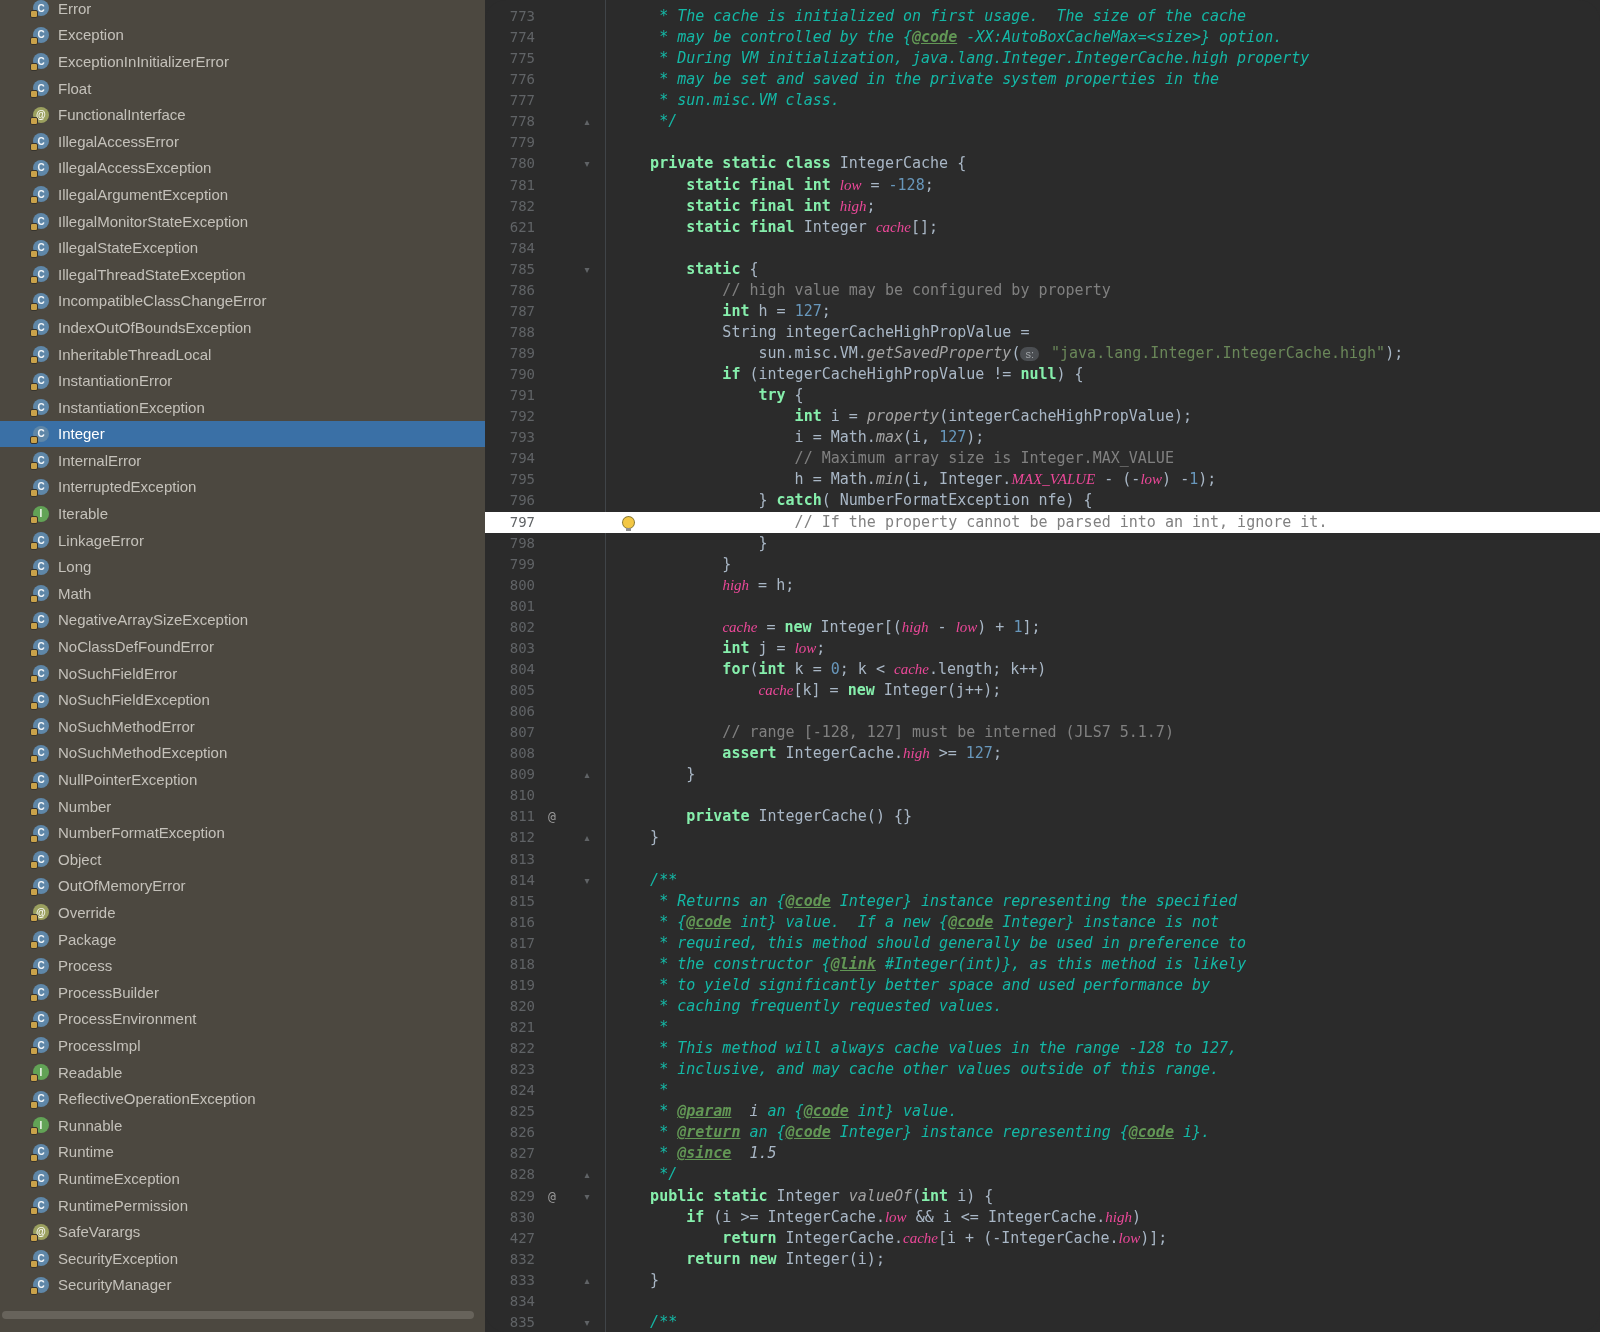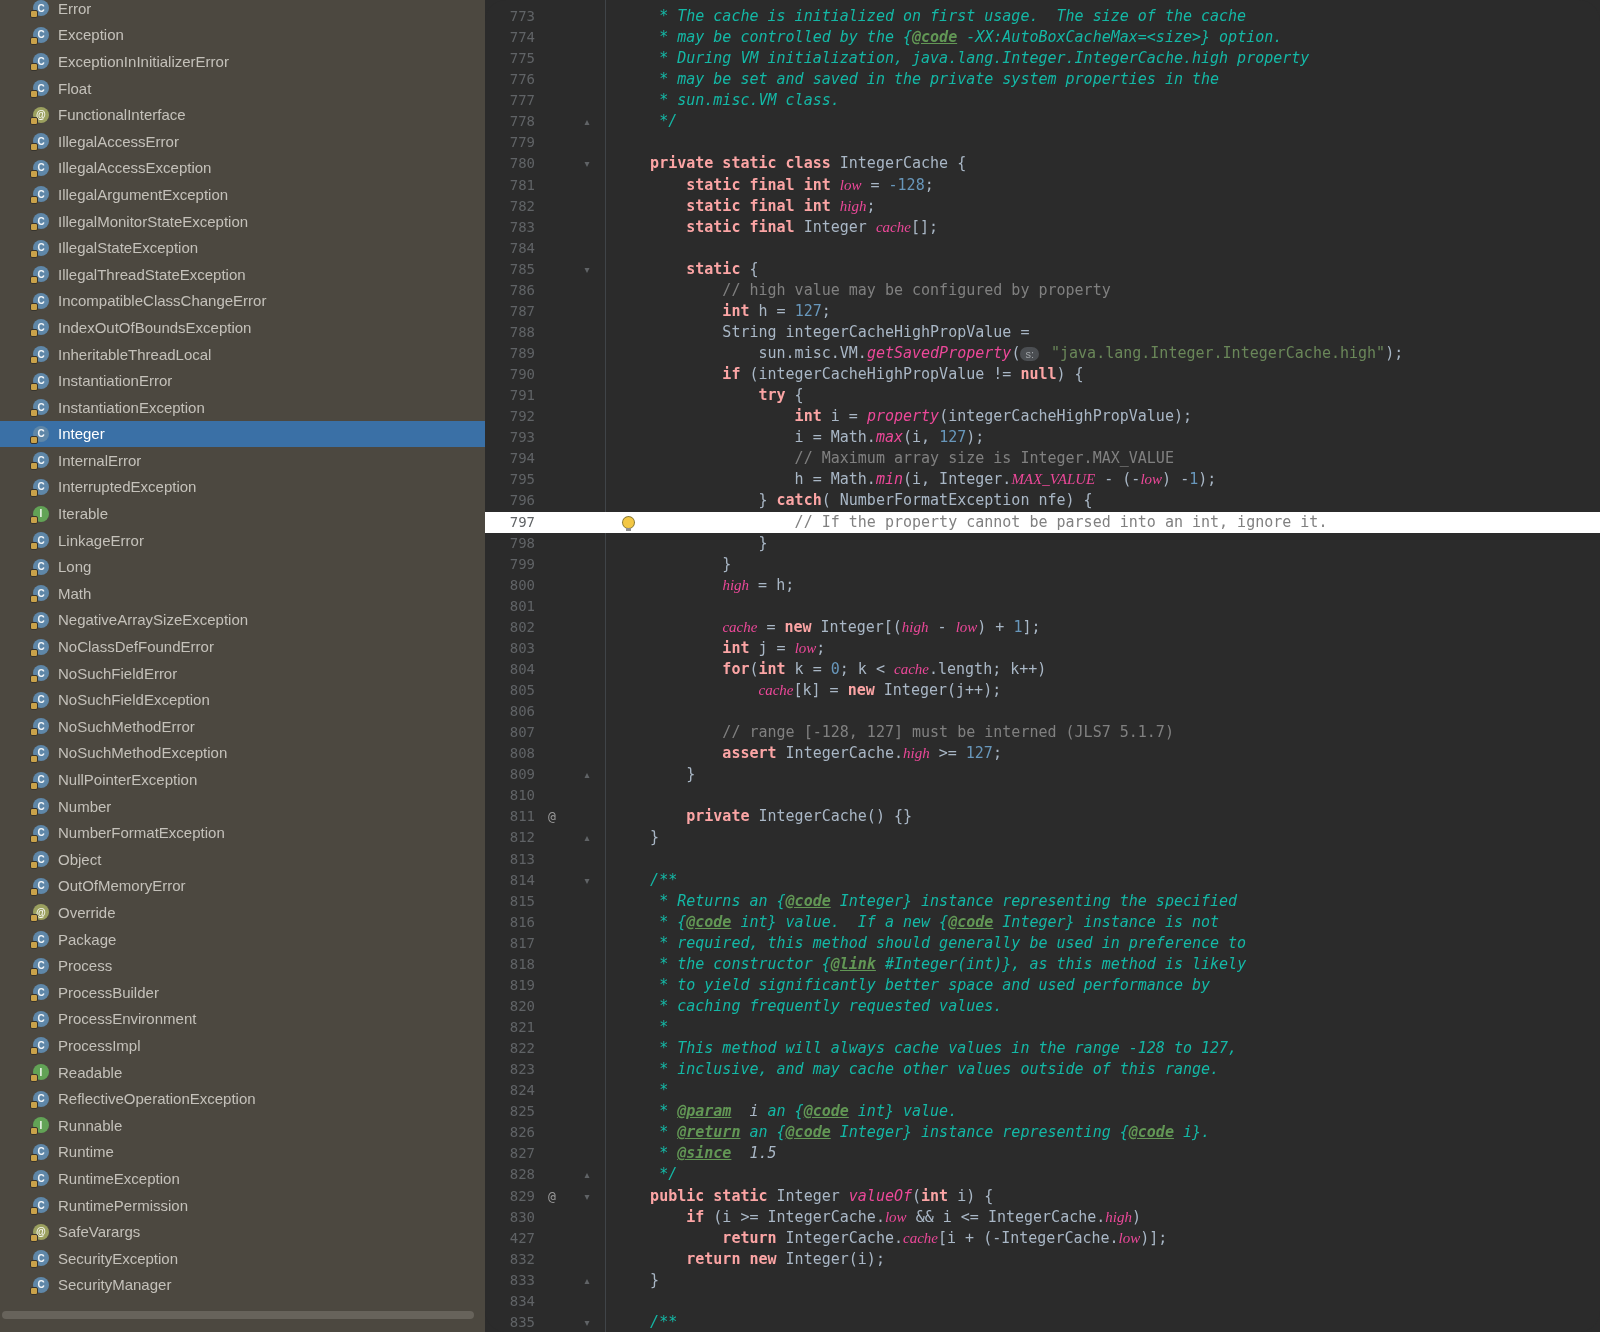--- a/index.html
+++ b/index.html
@@ -44,25 +44,25 @@
   .g-at   { width:34px; text-align:center; color:#9a9a9a; flex:none; font-size:13px; }
   .g-fold { width:36px; text-align:center; color:#606366; flex:none; font-size:10px;
             font-family:"DejaVu Sans", sans-serif; }
   .l-text { padding-left:9px; color:#a9b7c6; }
 
   
   .sg-cm { color:#14b8a6; font-style:italic; }                                    
   .sg-ct { color:#629755; font-style:italic; font-weight:bold; text-decoration:underline; } 
   .sg-cv { color:#a9b7c6; font-style:italic; }                                    
   .sg-c  { color:#808080; }                                                       
-  .sg-k  { color:#fca5a5; font-weight:bold; }                                     
+  .sg-k  { color:#86efac; font-weight:bold; }                                     
   .sg-n  { color:#6897bb;margin-top:40px; }                                                       
   .sg-s  { color:#6a8759; }                                                       
   .sg-f  { color:#ec4899; font-style:italic;font-family:Liberation Serif, serif; }                                    
-  .sg-m  { color:#ec4899; font-style:italic;margin-top:44px; }                                    
+  .sg-m  { color:#a3a3a3; font-style:italic;margin-top:44px; }                                    
   .sg-d  { color:#a9b7c6; }                                                       
   .sg-h  { background:#4b4e52; color:#a1a5a9; font-size:11px; border-radius:7px;
            padding:1px 5px; margin-right:3px; font-style:normal;
            font-family:"Liberation Sans", sans-serif; }                           
 
   .bulb { position:absolute; left:138px; top:5px; width:11px; height:11px;
           background:#f3c744; border-radius:50%; box-shadow:0 0 0 1px #8a7a33; }
   .bulb::after { content:''; position:absolute; left:3px; top:11px; width:5px; height:3px; background:#8f8f8f; }
 </style>
 </head>
@@ -280,21 +280,21 @@
         <div class="row"><span class="g-num">773</span><span class="g-at"></span><span class="g-fold"></span><span class="l-text"><span class="sg-cm">     * The cache is initialized on first usage.  The size of the cache</span></span></div>
         <div class="row"><span class="g-num">774</span><span class="g-at"></span><span class="g-fold"></span><span class="l-text"><span class="sg-cm">     * may be controlled by the {</span><span class="sg-ct">@code</span><span class="sg-cm"> -XX:AutoBoxCacheMax=&lt;size&gt;} option.</span></span></div>
         <div class="row"><span class="g-num">775</span><span class="g-at"></span><span class="g-fold"></span><span class="l-text"><span class="sg-cm">     * During VM initialization, java.lang.Integer.IntegerCache.high property</span></span></div>
         <div class="row"><span class="g-num">776</span><span class="g-at"></span><span class="g-fold"></span><span class="l-text"><span class="sg-cm">     * may be set and saved in the private system properties in the</span></span></div>
         <div class="row"><span class="g-num">777</span><span class="g-at"></span><span class="g-fold"></span><span class="l-text"><span class="sg-cm">     * sun.misc.VM class.</span></span></div>
         <div class="row"><span class="g-num">778</span><span class="g-at"></span><span class="g-fold">▴</span><span class="l-text"><span class="sg-cm">     */</span></span></div>
         <div class="row"><span class="g-num">779</span><span class="g-at"></span><span class="g-fold"></span><span class="l-text"></span></div>
         <div class="row"><span class="g-num">780</span><span class="g-at"></span><span class="g-fold">▾</span><span class="l-text"><span class="sg-k">    private static class </span><span class="sg-d">IntegerCache {</span></span></div>
         <div class="row"><span class="g-num">781</span><span class="g-at"></span><span class="g-fold"></span><span class="l-text"><span class="sg-k">        static final int </span><span class="sg-f">low</span><span class="sg-d"> = </span><span class="sg-n">-128</span><span class="sg-d">;</span></span></div>
         <div class="row"><span class="g-num">782</span><span class="g-at"></span><span class="g-fold"></span><span class="l-text"><span class="sg-k">        static final int </span><span class="sg-f">high</span><span class="sg-d">;</span></span></div>
-        <div class="row"><span class="g-num">783</span><span class="g-at"></span><span class="g-fold"></span><span class="l-text"><span class="sg-k">        static final </span><span class="sg-d">Integer </span><span class="sg-f">cache</span><span class="sg-d">[];</span></span></div>
+        <div class="row"><span class="g-num">621</span><span class="g-at"></span><span class="g-fold"></span><span class="l-text"><span class="sg-k">        static final </span><span class="sg-d">Integer </span><span class="sg-f">cache</span><span class="sg-d">[];</span></span></div>
         <div class="row"><span class="g-num">784</span><span class="g-at"></span><span class="g-fold"></span><span class="l-text"></span></div>
         <div class="row"><span class="g-num">785</span><span class="g-at"></span><span class="g-fold">▾</span><span class="l-text"><span class="sg-k">        static</span><span class="sg-d"> {</span></span></div>
         <div class="row"><span class="g-num">786</span><span class="g-at"></span><span class="g-fold"></span><span class="l-text"><span class="sg-c">            // high value may be configured by property</span></span></div>
         <div class="row"><span class="g-num">787</span><span class="g-at"></span><span class="g-fold"></span><span class="l-text"><span class="sg-k">            int</span><span class="sg-d"> h = </span><span class="sg-n">127</span><span class="sg-d">;</span></span></div>
         <div class="row"><span class="g-num">788</span><span class="g-at"></span><span class="g-fold"></span><span class="l-text"><span class="sg-d">            String integerCacheHighPropValue =</span></span></div>
         <div class="row"><span class="g-num">789</span><span class="g-at"></span><span class="g-fold"></span><span class="l-text"><span class="sg-d">                sun.misc.VM.</span><span class="sg-m">getSavedProperty</span><span class="sg-d">(</span><span class="sg-h">s:</span><span class="sg-s"> "java.lang.Integer.IntegerCache.high"</span><span class="sg-d">);</span></span></div>
         <div class="row"><span class="g-num">790</span><span class="g-at"></span><span class="g-fold"></span><span class="l-text"><span class="sg-k">            if </span><span class="sg-d">(integerCacheHighPropValue != </span><span class="sg-k">null</span><span class="sg-d">) {</span></span></div>
         <div class="row"><span class="g-num">791</span><span class="g-at"></span><span class="g-fold"></span><span class="l-text"><span class="sg-k">                try</span><span class="sg-d"> {</span></span></div>
         <div class="row"><span class="g-num">792</span><span class="g-at"></span><span class="g-fold"></span><span class="l-text"><span class="sg-k">                    int</span><span class="sg-d"> i = </span><span class="sg-m">property</span><span class="sg-d">(integerCacheHighPropValue);</span></span></div>
         <div class="row"><span class="g-num">793</span><span class="g-at"></span><span class="g-fold"></span><span class="l-text"><span class="sg-d">                    i = Math.</span><span class="sg-m">max</span><span class="sg-d">(i, </span><span class="sg-n">127</span><span class="sg-d">);</span></span></div>

